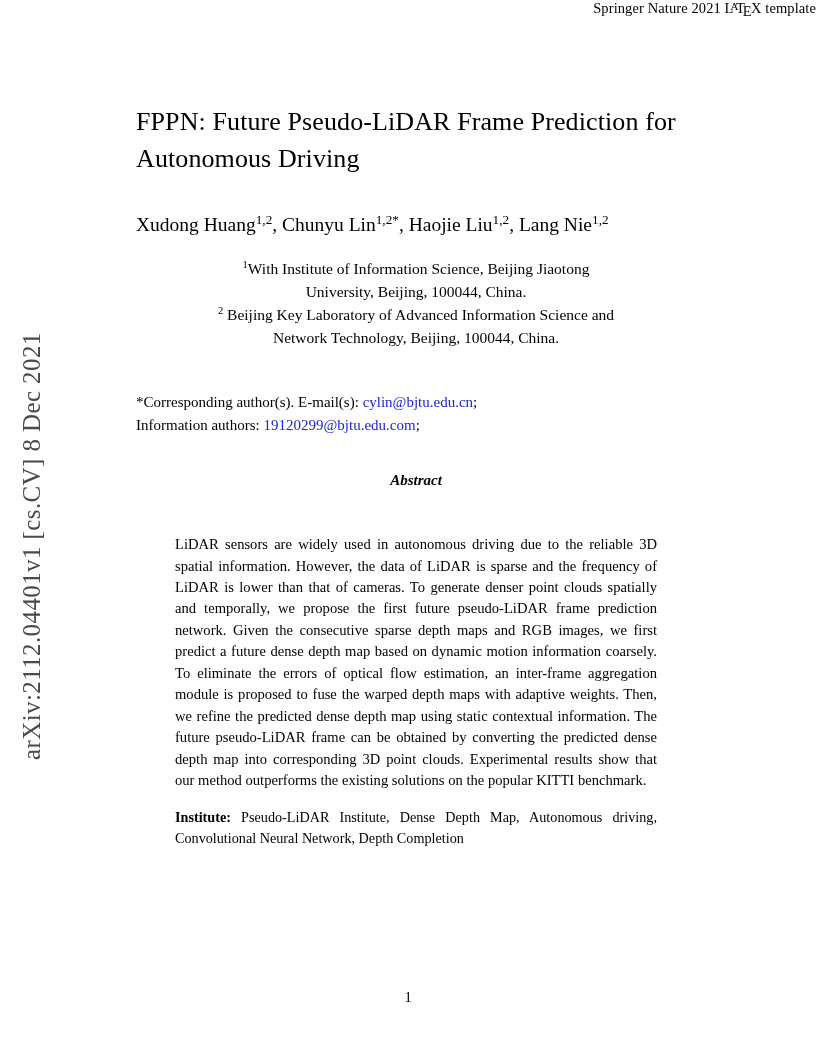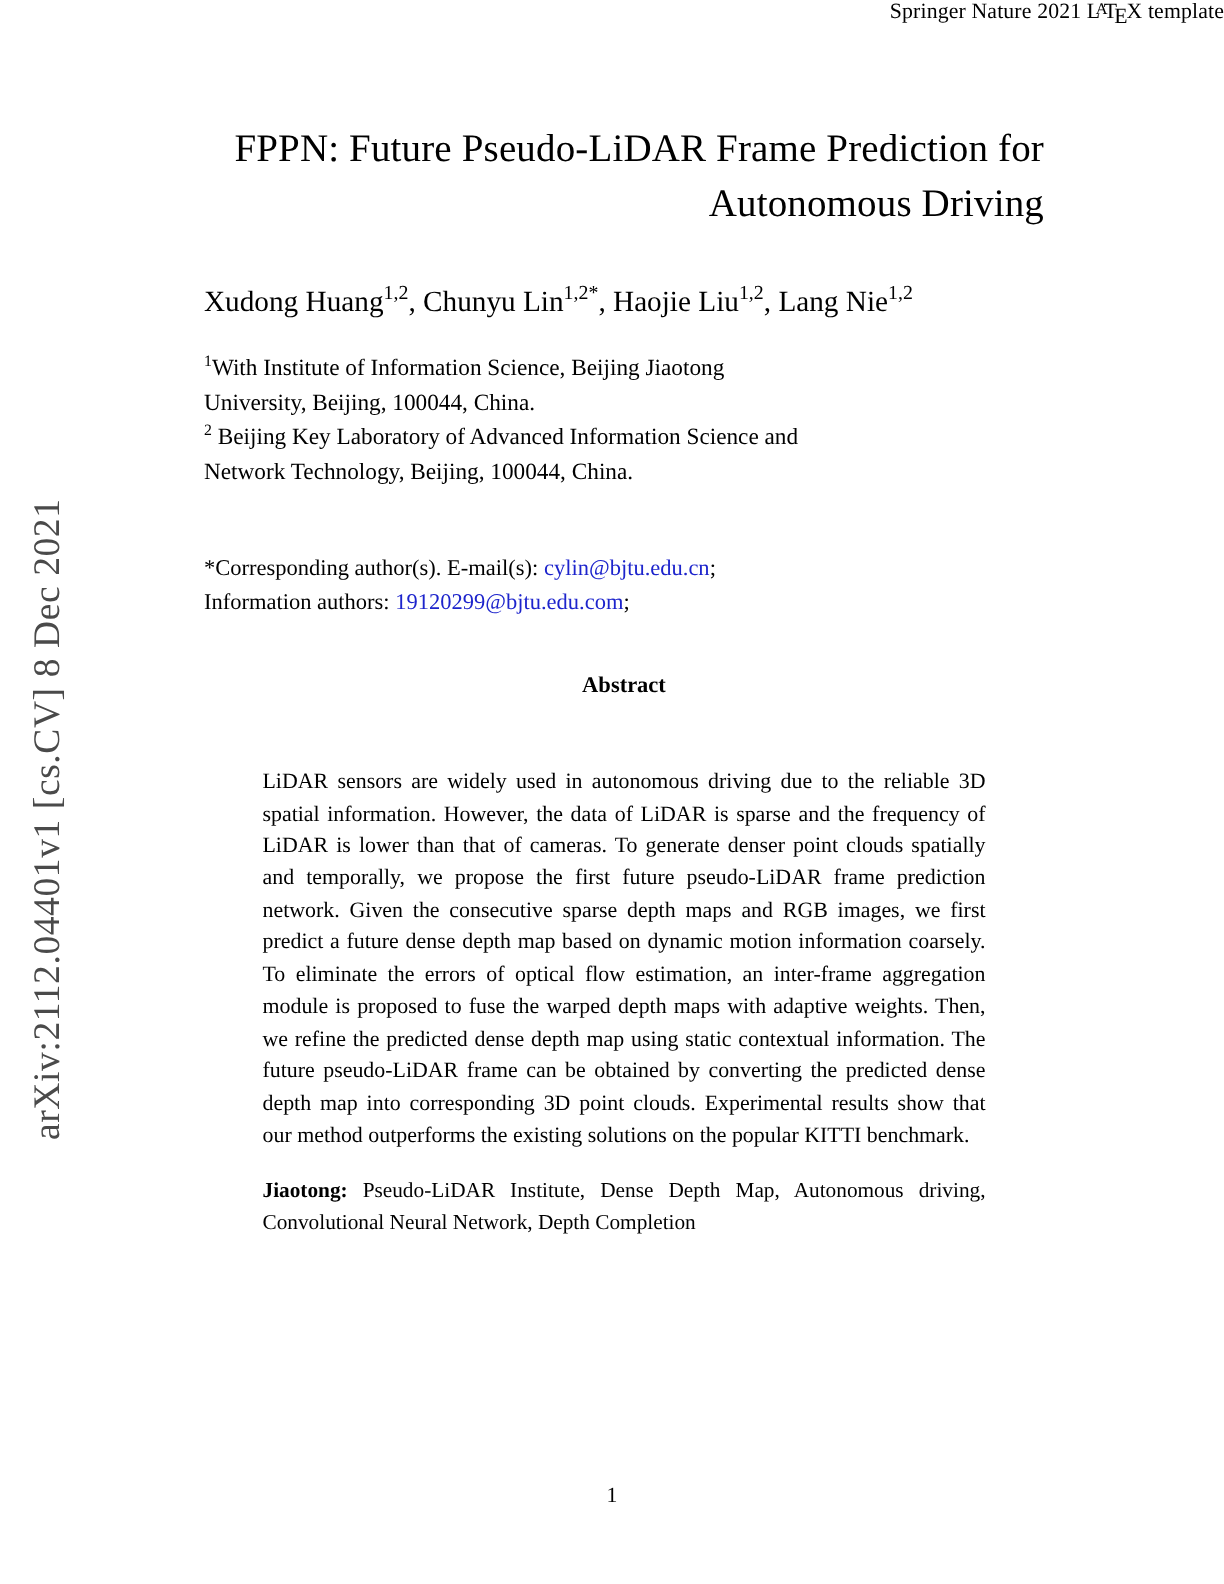--- a/index.html
+++ b/index.html
@@ -40,34 +40,34 @@
     letter-spacing: 0.4px;
     white-space: nowrap;
   }
   .content {
     position: absolute;
     left: 136px;
     top: 0;
     width: 560px;
   }
   .title {
-    margin-top: 81px;
-    text-align: right;
+    margin-top: 104px;
+    text-align: left;
     font-size: 26px;
     line-height: 1.42;
     letter-spacing: 0.1px;
   }
   .authors {
     margin-top: 34px;
     font-size: 19.5px;
     line-height: 1.35;
   }
   .affil {
     margin-top: 20px;
-    text-align: left;
+    text-align: center;
     font-size: 15.5px;
     line-height: 1.42;
   }
   .affil div {
     margin-bottom: 1px;
   }
   .corresp {
     margin-top: 42px;
     text-align: left;
     font-size: 15px;
@@ -79,20 +79,21 @@
   }
   .abstract-wrap {
     margin: 36px auto 0 auto;
     width: 482px;
   }
   .abstract-title {
     text-align: center;
     font-weight: bold;
     font-size: 15px;
     margin-bottom: 8px;
+    font-style: italic;
   }
   .abstract-body {
     font-size: 14.6px;
     line-height: 1.47;
     text-align: justify;
     text-justify: inter-word;
     margin-top: 45px;
   }
   .keywords {
     margin-top: 16px;
@@ -170,21 +171,21 @@
       </div>
       <div>
         <span>Information authors: </span><a class="mail" href="#">19120299@bjtu.edu.com</a><span>;</span>
       </div>
     </div>
 
     <div class="abstract-wrap">
       <div class="abstract-title">Abstract</div>
       <div class="abstract-body">LiDAR sensors are widely used in autonomous driving due to the reliable 3D spatial information. However, the data of LiDAR is sparse and the frequency of LiDAR is lower than that of cameras. To generate denser point clouds spatially and temporally, we propose the first future pseudo-LiDAR frame prediction network. Given the consecutive sparse depth maps and RGB images, we first predict a future dense depth map based on dynamic motion information coarsely. To eliminate the errors of optical flow estimation, an inter-frame aggregation module is proposed to fuse the warped depth maps with adaptive weights. Then, we refine the predicted dense depth map using static contextual information. The future pseudo-LiDAR frame can be obtained by converting the predicted dense depth map into corresponding 3D point clouds. Experimental results show that our method outperforms the existing solutions on the popular KITTI benchmark.</div>
       <div class="keywords">
-        <b>Jiaotong:</b><span> Pseudo-LiDAR Institute, Dense Depth Map, Autonomous driving, Convolutional Neural Network, Depth Completion</span>
+        <b>Institute:</b><span> Pseudo-LiDAR Institute, Dense Depth Map, Autonomous driving, Convolutional Neural Network, Depth Completion</span>
       </div>
     </div>
 
   </div>
 
   <div class="folio">1</div>
 
 </div>
 
 </body></html>

